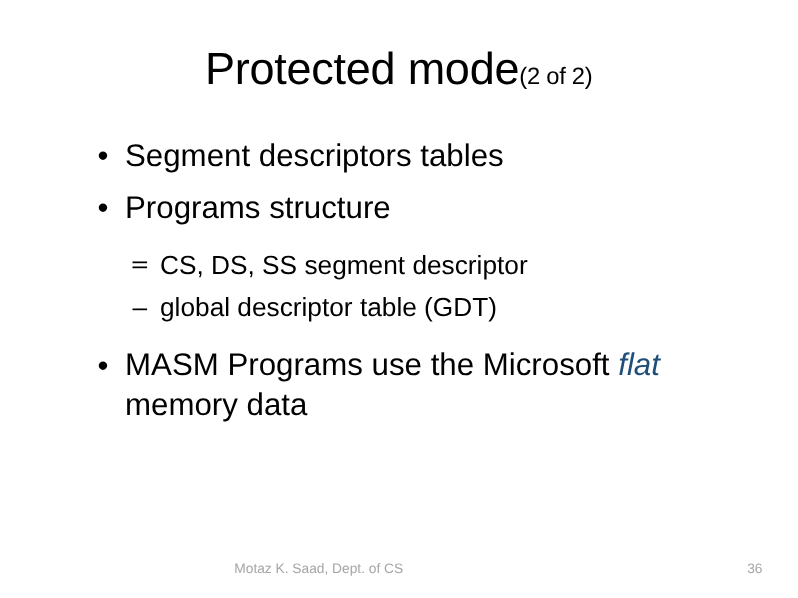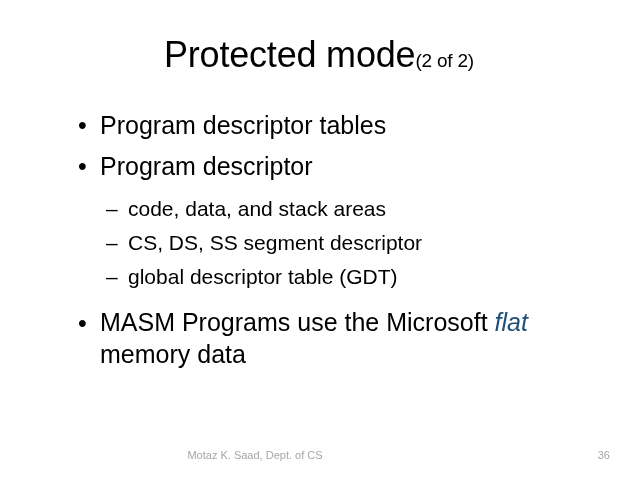--- a/index.html
+++ b/index.html
@@ -124,33 +124,32 @@
 <div class="slide">
 
   <div class="title-block">
     <span class="title-main">Protected mode</span><span class="title-suffix">(2 of 2)</span>
   </div>
 
   <div class="body-block">
 
     <div class="lvl1">
       <span class="marker">•</span>
-      <span>Program descriptor tables</span>
+      <span>Segment descriptors tables</span>
     </div>
 
     <div class="lvl1">
       <span class="marker">•</span>
-      <span>Program descriptor</span>
+      <span>Programs structure</span>
     </div>
 
     <div class="spacer-sm"></div>
 
     <div class="lvl2">
       <span class="marker">–</span>
-      <span>code, data, and stack areas</span>
     </div>
 
     <div class="lvl2">
       <span class="marker">–</span>
       <span>CS, DS, SS segment descriptor</span>
     </div>
 
     <div class="lvl2">
       <span class="marker">–</span>
       <span>global descriptor table (GDT)</span>

